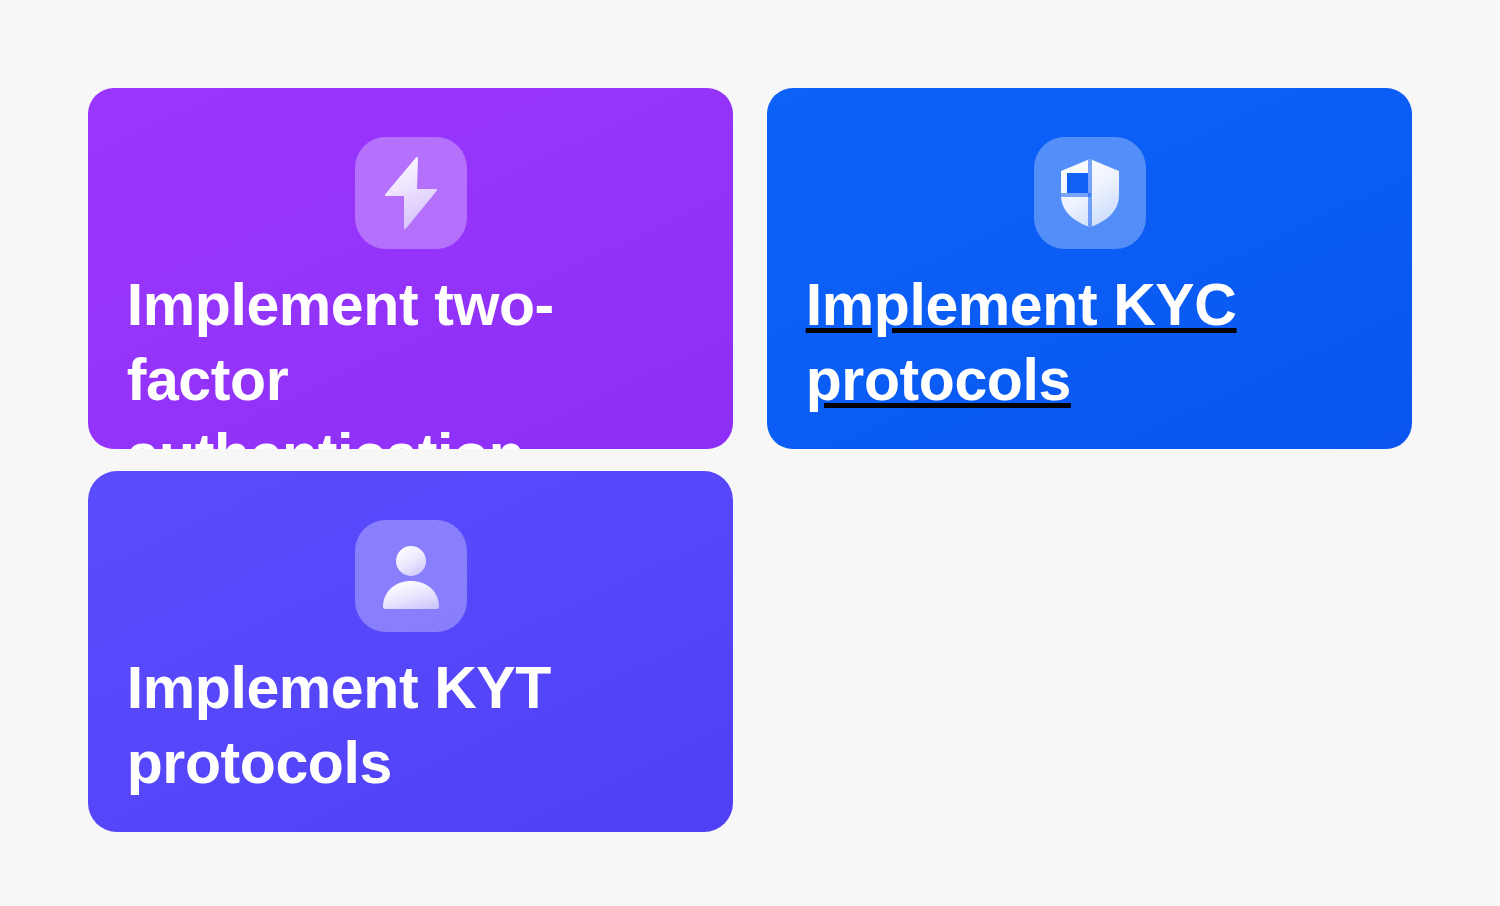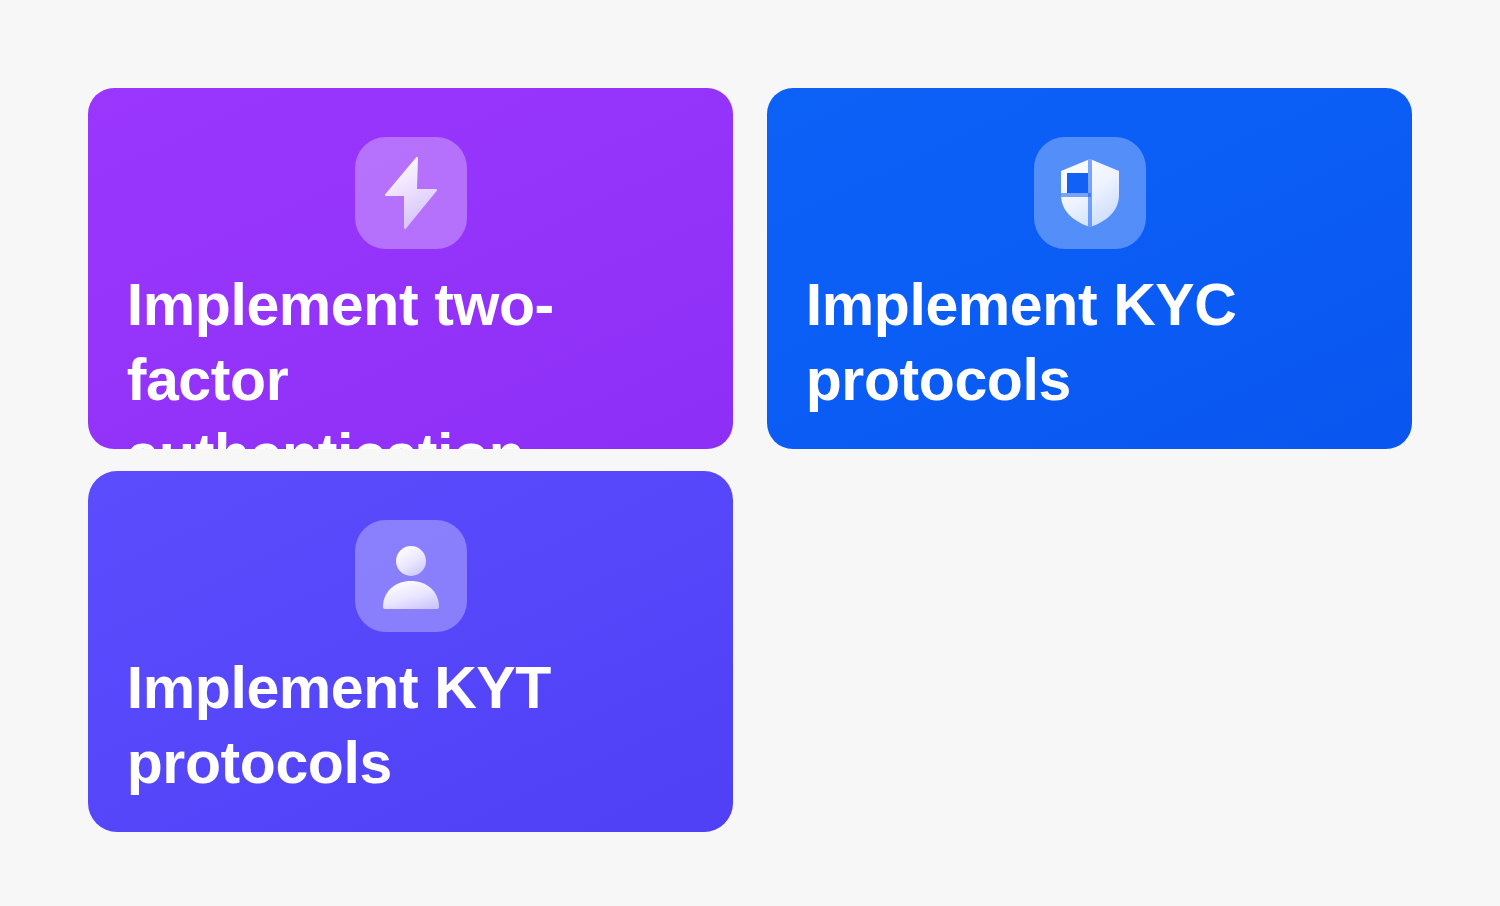--- a/index.html
+++ b/index.html
@@ -36,21 +36,21 @@
     border-radius:26px;
     display:flex;
     flex-direction:column;
     align-items:center;
     justify-content:flex-start;
     padding-top:49px;
     overflow:hidden;
   }
 
   .card-1 { background:linear-gradient(155deg,#9a36fd 0%,#9333fa 55%,#8d2ef6 100%); }
-  .card-2 { background:linear-gradient(155deg,#0c61f7 0%,#0a5cf5 55%,#0a55ef 100%); }
+  .card-2 { background:linear-gradient(155deg,#0c61f7 0%,#0a5cf5 55%,#0a55ef 100%);text-decoration:underline; }
   .card-3 { background:linear-gradient(155deg,#5b4cfd 0%,#5546fa 55%,#4f3ff5 100%);border-radius:29px; }
   .card-4 { background:linear-gradient(155deg,#3fd138 0%,#3acb34 55%,#34c32e 100%); }
 
   .icon-tile {
     width:112px;
     height:112px;
     border-radius:31px;
     background:rgba(255,255,255,0.30);
     display:flex;
     align-items:center;

